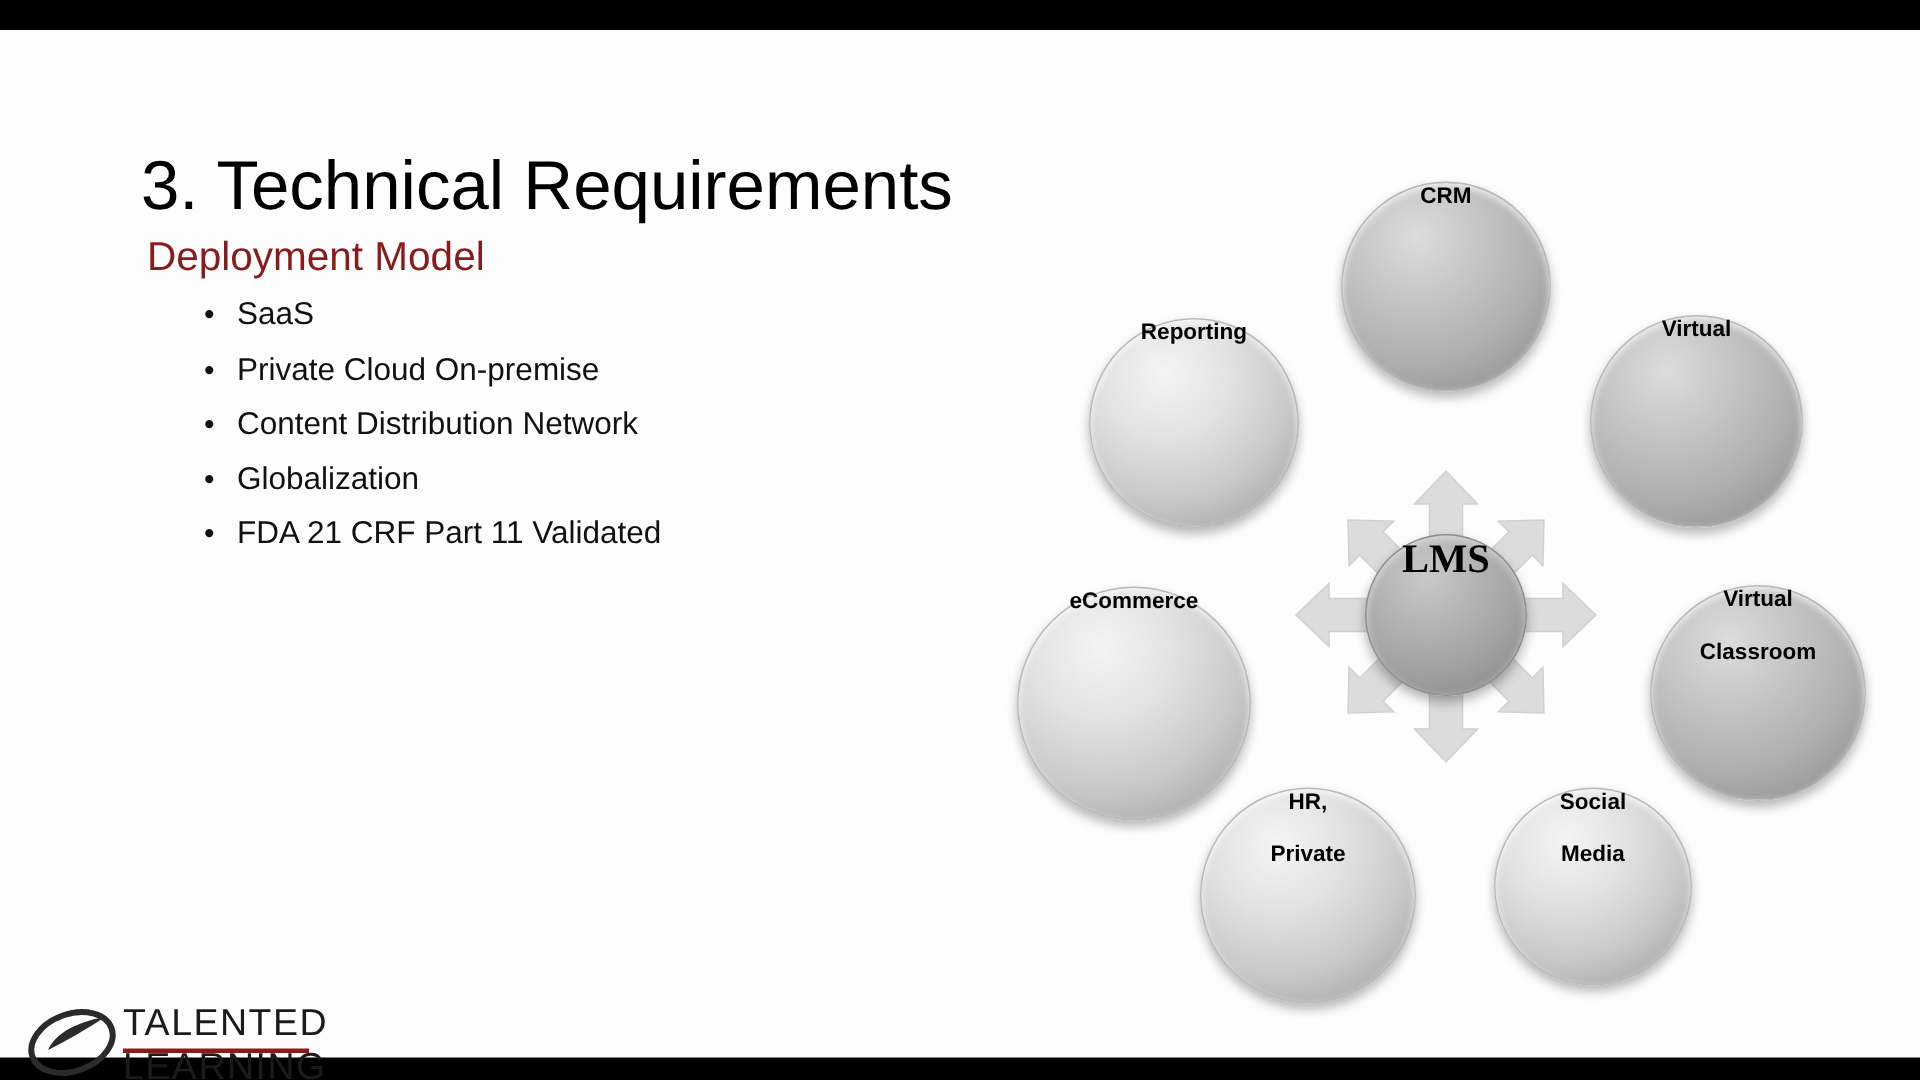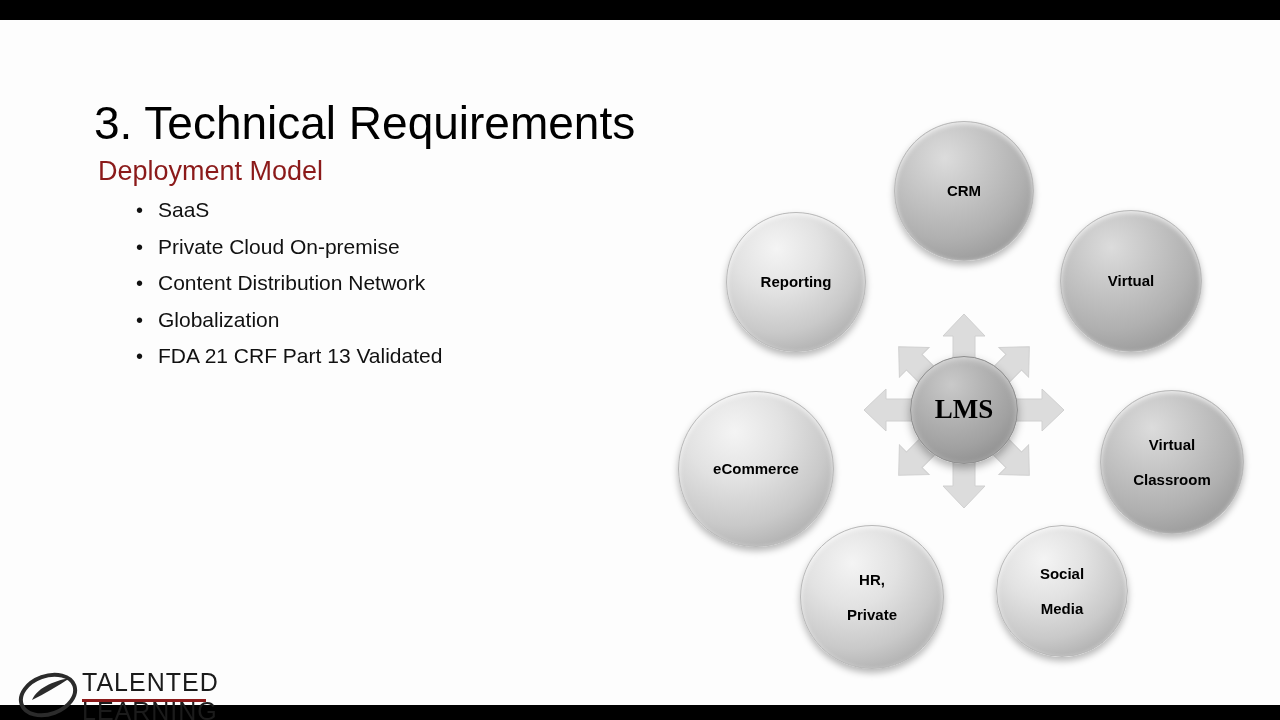--- a/index.html
+++ b/index.html
@@ -72,21 +72,20 @@
     position: absolute;
     left: 650px;
     top: 80px;
     width: 620px;
     height: 580px;
   }
   .node {
     position: absolute;
     border-radius: 50%;
     display: flex;
-    align-items: center;
     justify-content: center;
     text-align: center;
     font-weight: bold;
     color: #000;
     box-sizing: border-box;
   }
   .node span {
     display: block;
     line-height: 1.15;
   }
@@ -170,21 +169,21 @@
       <div class="bullet">
         <span class="bullet-dot">•</span>
         <span>Content Distribution Network</span>
       </div>
       <div class="bullet">
         <span class="bullet-dot">•</span>
         <span>Globalization</span>
       </div>
       <div class="bullet">
         <span class="bullet-dot">•</span>
-        <span>FDA 21 CRF Part 13 Validated</span>
+        <span>FDA 21 CRF Part 11 Validated</span>
       </div>
     </div>
 
     <div class="diagram">
 
       <div class="arrow" style="left:0;top:0;">
         <svg width="620" height="580" viewBox="0 0 620 580">
           <g fill="#dcdcdc" stroke="#d0d0d0" stroke-width="1">
 
             <g transform="translate(314,230) rotate(0)">

